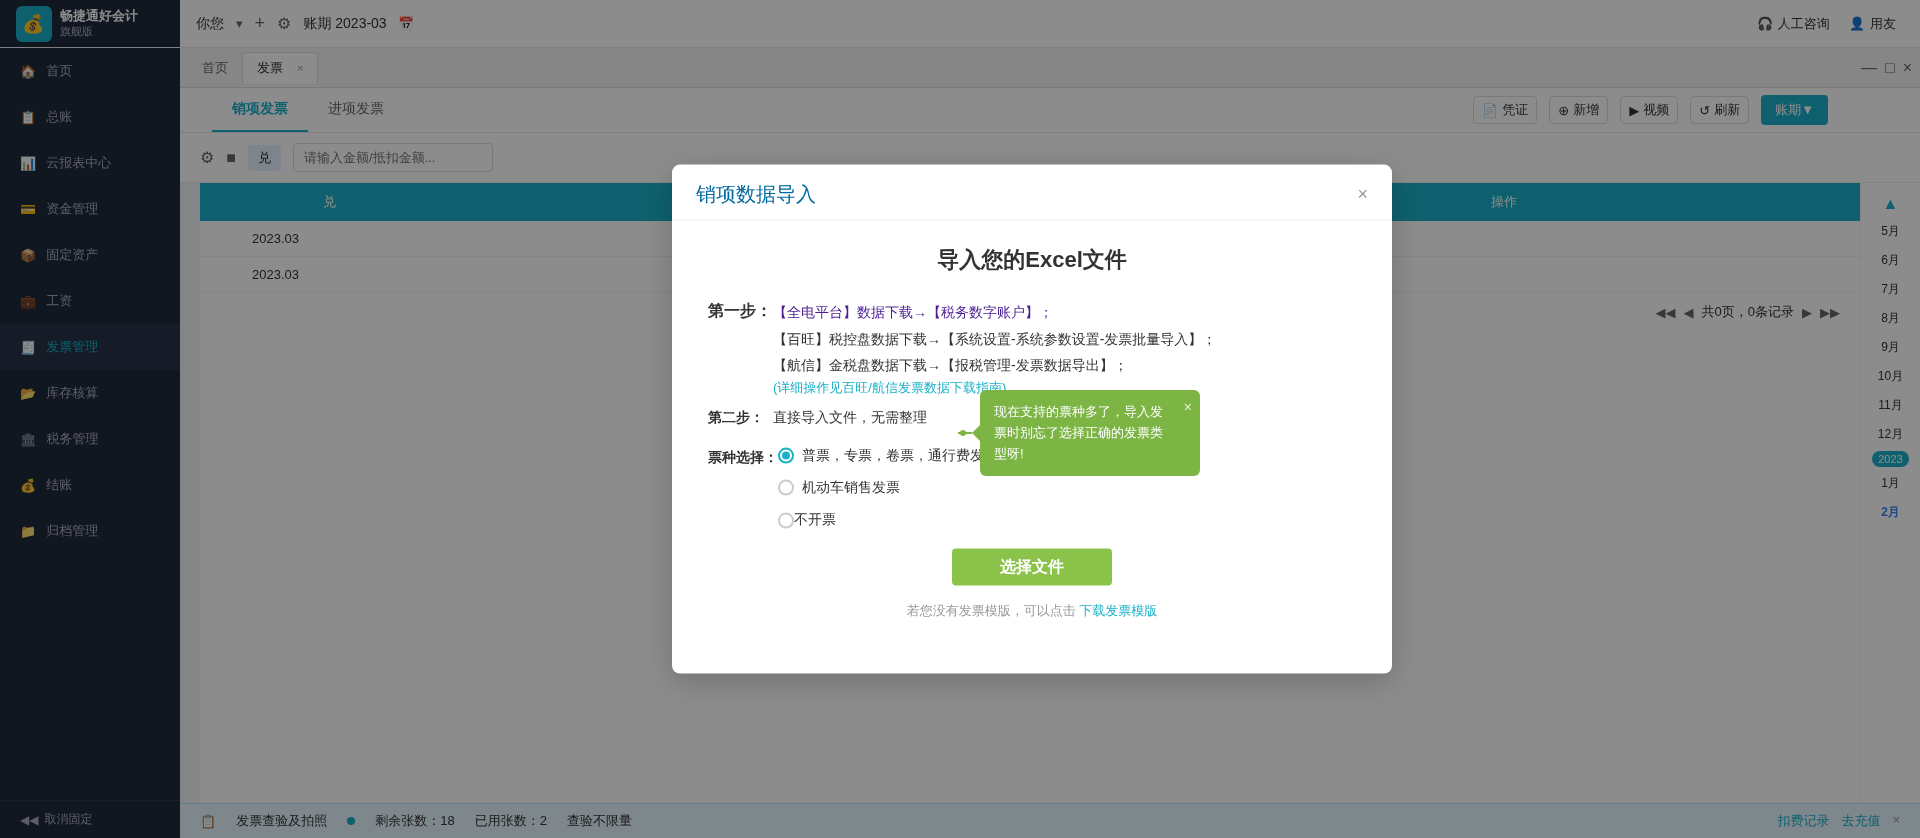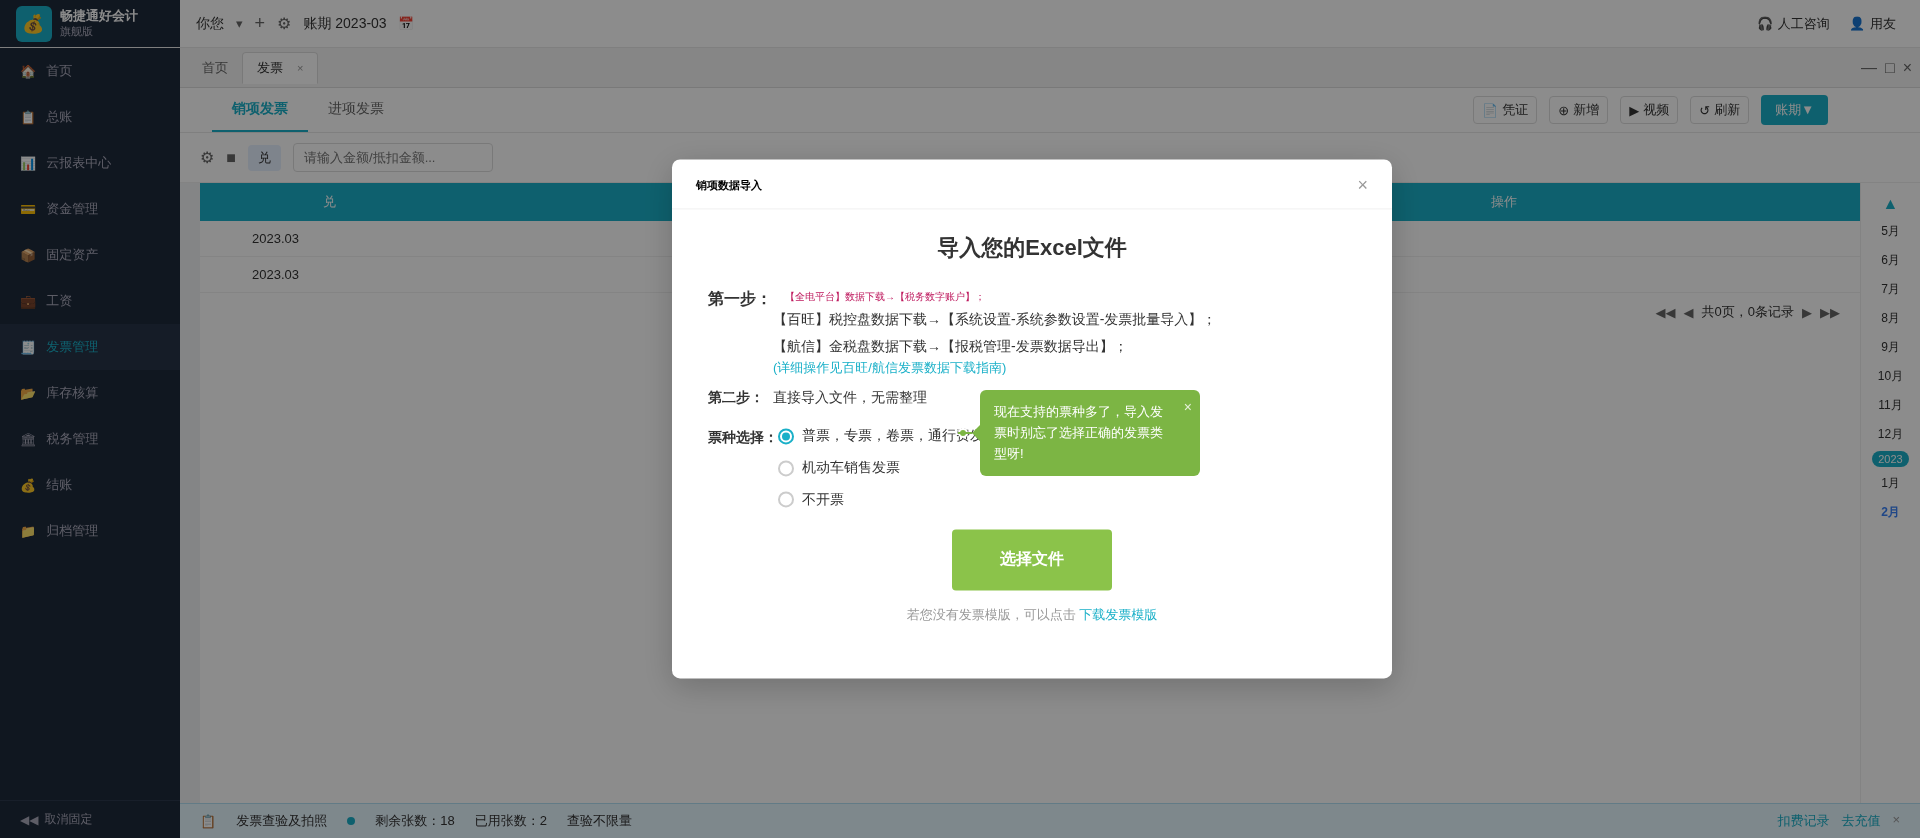--- a/index.html
+++ b/index.html
@@ -219,31 +219,31 @@
       </span>
     </div>
   </div>
 </div>
 
 <div style="position:fixed;top:0;left:0;width:100%;height:100%;background:rgba(0,0,0,0.45);z-index:100;"></div>
 
 <div style="position:fixed;top:50%;left:50%;transform:translate(-40%,-50%);background:#fff;border-radius:8px;width:720px;z-index:200;box-shadow:0 8px 32px rgba(0,0,0,0.2);padding-bottom:30px;">
 
   <div style="display:flex;align-items:center;justify-content:space-between;padding:16px 24px 12px;border-bottom:1px solid #f0f0f0;">
-    <span style="font-size:11px;font-weight:bold;color:#000000;">销项数据导入</span>
+    <span style="font-size:20px;font-weight:normal;color:#0369a1;">销项数据导入</span>
     <span style="cursor:pointer;font-size:18px;color:#999;">×</span>
   </div>
 
   <div style="padding:24px 36px;">
     <div style="text-align:center;font-size:22px;font-weight:bold;color:#333;margin-bottom:24px;">导入您的Excel文件</div>
 
     <div style="display:flex;margin-bottom:12px;">
       <span style="font-size:16px;color:#333;font-weight:bold;min-width:65px;padding-top:2px;">第一步：</span>
       <div>
-        <div style="font-size:10px;color:#be185d;line-height:1.9;margin-left:12px;">【全电平台】数据下载→【税务数字账户】；</div>
+        <div style="font-size:14px;color:#4c1d95;line-height:1.9;">【全电平台】数据下载→【税务数字账户】；</div>
         <div style="font-size:14px;color:#333;line-height:1.9;">【百旺】税控盘数据下载→【系统设置-系统参数设置-发票批量导入】；</div>
         <div style="font-size:14px;color:#333;line-height:1.9;">【航信】金税盘数据下载→【报税管理-发票数据导出】；</div>
         <div>
           <a href="#" style="color:#1ab0c8;font-size:13px;text-decoration:none;">(详细操作见百旺/航信发票数据下载指南)</a>
         </div>
       </div>
     </div>
 
     <div style="display:flex;margin-bottom:20px;margin-top:8px;">
       <span style="font-size:14px;color:#333;font-weight:bold;min-width:65px;">第二步：</span>
@@ -259,29 +259,29 @@
             <div style="width:8px;height:8px;border-radius:50%;background:#1ab0c8;"></div>
           </div>
           <span style="font-size:14px;color:#333;">普票，专票，卷票，通行费发票，农产品销售发票</span>
         </div>
 
         <div style="display:flex;align-items:center;gap:8px;cursor:pointer;">
           <div style="width:16px;height:16px;border-radius:50%;border:2px solid #ccc;display:flex;align-items:center;justify-content:center;"></div>
           <span style="font-size:14px;color:#333;">机动车销售发票</span>
         </div>
 
-        <div style="display:flex;align-items:flex-start;gap:8px;cursor:pointer;">
+        <div style="display:flex;align-items:flex-end;cursor:pointer;">
           <div style="width:16px;height:16px;border-radius:50%;border:2px solid #ccc;display:flex;align-items:center;justify-content:center;"></div>
           <span style="font-size:14px;color:#333;">不开票</span>
         </div>
       </div>
     </div>
 
     <div style="text-align:center;margin-bottom:16px;">
-      <button style="background:#8bc34a;color:#fff;border:none;border-radius:4px;padding:20px 48px;font-size:16px;cursor:pointer;font-weight:bold;">选择文件</button>
+      <button style="background:#8bc34a;color:#fff;border:none;border-radius:4px;padding:8px 48px;font-size:16px;cursor:pointer;font-weight:bold;">选择文件</button>
     </div>
 
     <div style="text-align:center;font-size:13px;color:#999;">
       <span>若您没有发票模版，可以点击</span>
       <a href="#" style="color:#1ab0c8;text-decoration:none;">下载发票模版</a>
     </div>
   </div>
 </div>
 
 <div style="position:fixed;background:#7cb544;color:#fff;border-radius:6px;padding:12px 28px 12px 14px;font-size:13px;line-height:1.6;width:220px;z-index:300;top:390px;left:980px;">

